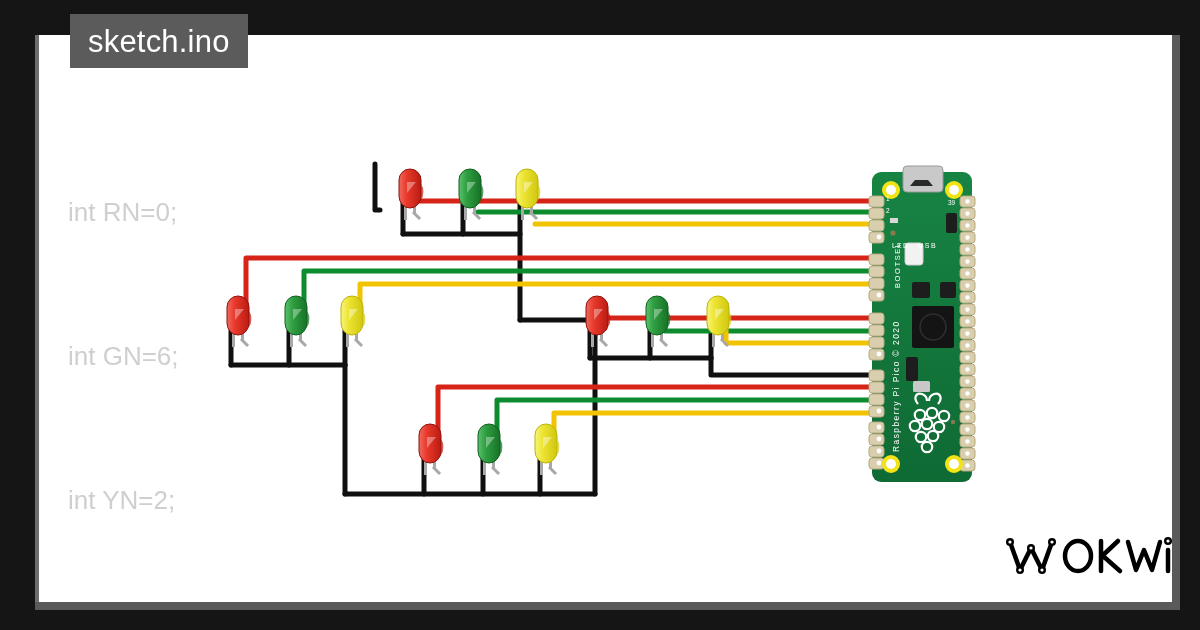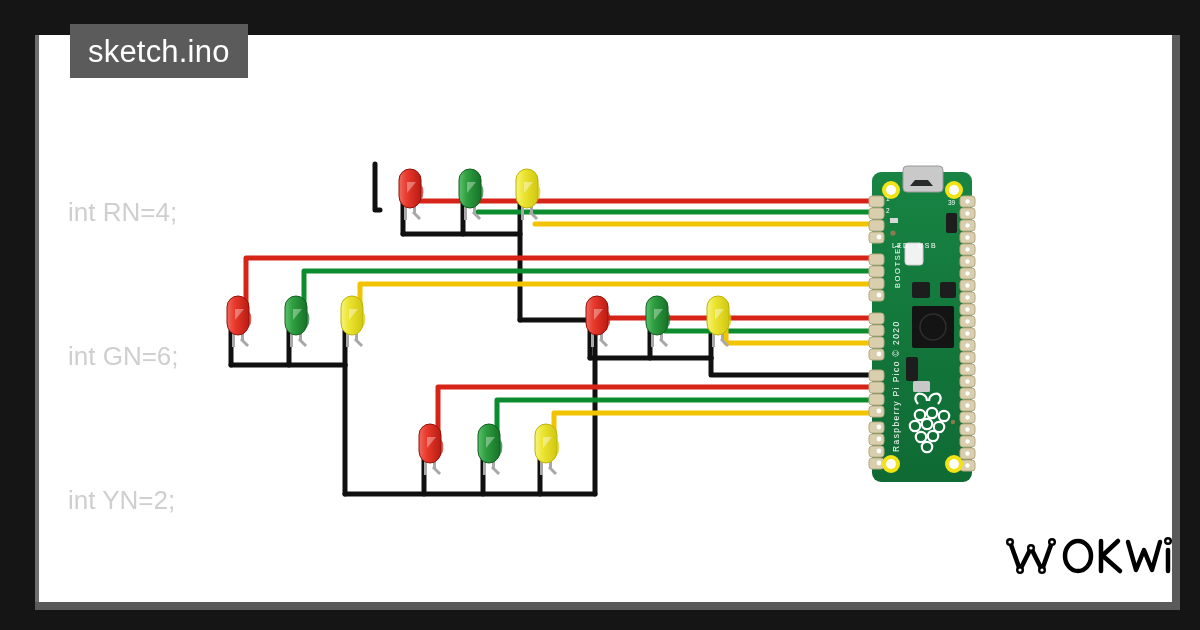--- a/index.html
+++ b/index.html
@@ -12,21 +12,21 @@
   .panel-shadow{position:absolute;left:35px;top:35px;width:1145px;height:575px;
       background:#5a5a5a;}
   .canvas{position:absolute;left:35px;top:35px;width:1137px;height:567px;
       background:#ffffff;overflow:hidden;}
 
   
   .gutter-rule{position:absolute;left:35px;top:35px;width:4px;height:567px;
       background:#6e6e6e;}
 
   
-  .tab{position:absolute;left:70px;top:24px;height:54px;
+  .tab{position:absolute;left:70px;top:14px;height:54px;
       background:#5b5b5b;display:flex;align-items:center;
       padding:0 18px;box-sizing:border-box;z-index:40;}
   .tab-label{color:#fff;font-size:31px;line-height:1;letter-spacing:.2px;
       font-family:"Liberation Sans","DejaVu Sans",sans-serif;}
 
   
   .code{position:absolute;left:68px;top:92px;width:420px;z-index:5;
       color:#cfcfcf;font-size:26px;line-height:48px;white-space:pre;
       font-family:"Liberation Sans","DejaVu Sans",sans-serif;}
   .code .ln{display:block;height:48px;}
@@ -41,21 +41,21 @@
 </head>
 <body>
 
 <div id="root">
 
   <div class="panel-shadow"></div>
   <div class="canvas"></div>
   <div class="gutter-rule"></div>
 
   <div class="code">
-    <span class="ln">int RN=4;</span>
+    <span class="ln">int RN=0;</span>
     <span class="ln">int GN=6;</span>
     <span class="ln">int YN=2;</span>
     
     
     
     
     
     
     
   </div>

